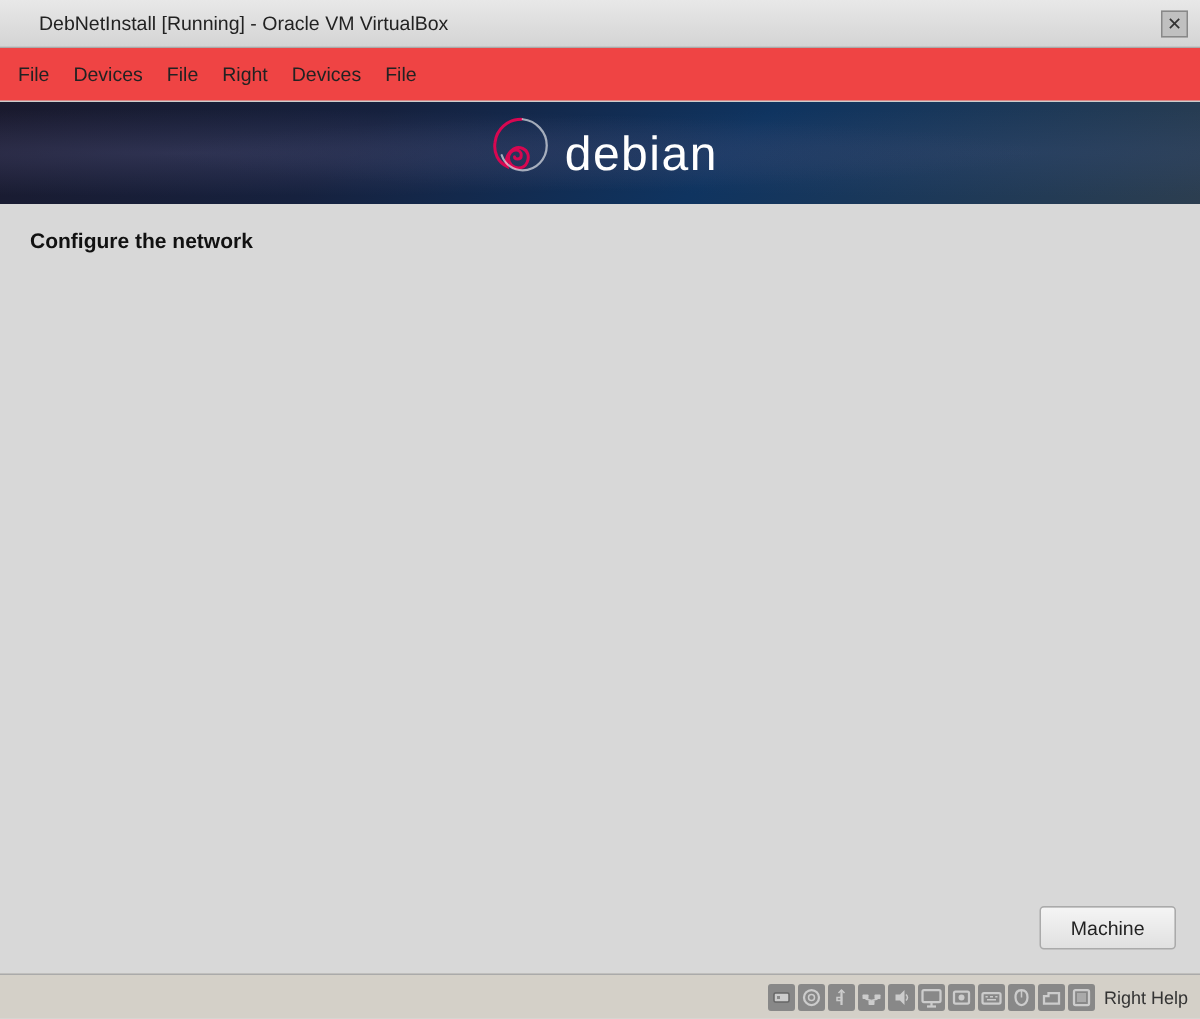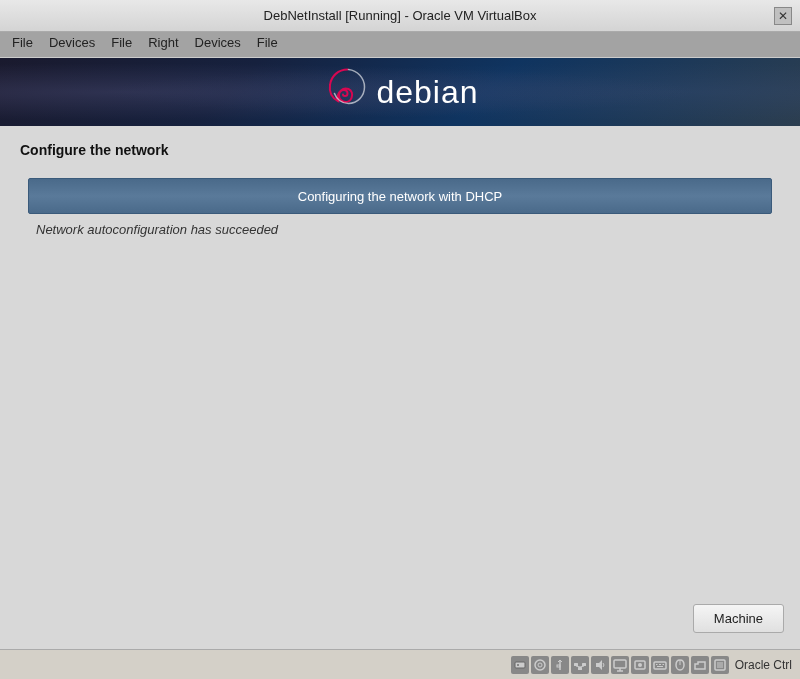--- a/index.html
+++ b/index.html
@@ -22,42 +22,42 @@
       justify-content: space-between;
       padding: 0 8px;
       user-select: none;
     }
 
     .titlebar-title {
       font-size: 13px;
       color: #222;
       font-weight: normal;
       flex: 1;
-      text-align: center;
     }
 
     .titlebar-close {
       width: 18px;
       height: 18px;
       background: #c0c0c0;
       border: 1px solid #888;
       display: flex;
       align-items: center;
       justify-content: center;
       font-size: 12px;
       cursor: pointer;
       color: #333;
     }
 
     
     .menubar {
-      height: 26px;
-      background: #a3a3a3;
+      height: 36px;
+      background: #ef4444;
       border-bottom: 1px solid #ccc;
       display: flex;
+      align-items: center;
       padding: 0 4px;
     }
 
     .menu-item {
       padding: 3px 8px;
       font-size: 13px;
       color: #222;
       cursor: pointer;
     }
 
@@ -234,26 +234,20 @@
       </svg>
       <span class="debian-text">debian</span>
     </div>
   </div>
 
   <div class="main-flex">
     <div class="content-area" style="height:100%; min-height: 490px; position:relative;">
 
       <div class="page-title">Configure the network</div>
 
-      <div class="progress-container">
-        <div class="progress-bar">
-          <span class="progress-label">Configuring the network with DHCP</span>
-        </div>
-        <div class="status-text">Network autoconfiguration has succeeded</div>
-      </div>
 
       <div style="position:absolute; bottom: 46px; right: 16px;">
         <button class="cancel-button">Machine</button>
       </div>
 
       <div class="statusbar">
         <div class="statusbar-icons">
 
           <div class="status-icon" title="Storage">
             <svg width="14" height="14" viewBox="0 0 14 14">
@@ -332,18 +326,18 @@
               </svg>
           </div>
 
           <div class="status-icon" title="VirtualBox">
             <svg width="14" height="14" viewBox="0 0 14 14">
                 <rect x="2" y="2" width="10" height="10" rx="1" fill="none" stroke="#ccc" stroke-width="1.5"></rect>
                 <rect x="4" y="4" width="6" height="6" fill="#ccc" opacity="0.5"></rect>
               </svg>
           </div>
         </div>
-        <span class="rightctrl-label">Oracle Ctrl</span>
+        <span class="rightctrl-label">Right Help</span>
       </div>
     </div>
   </div>
 
 </div>
 
 </body></html>

